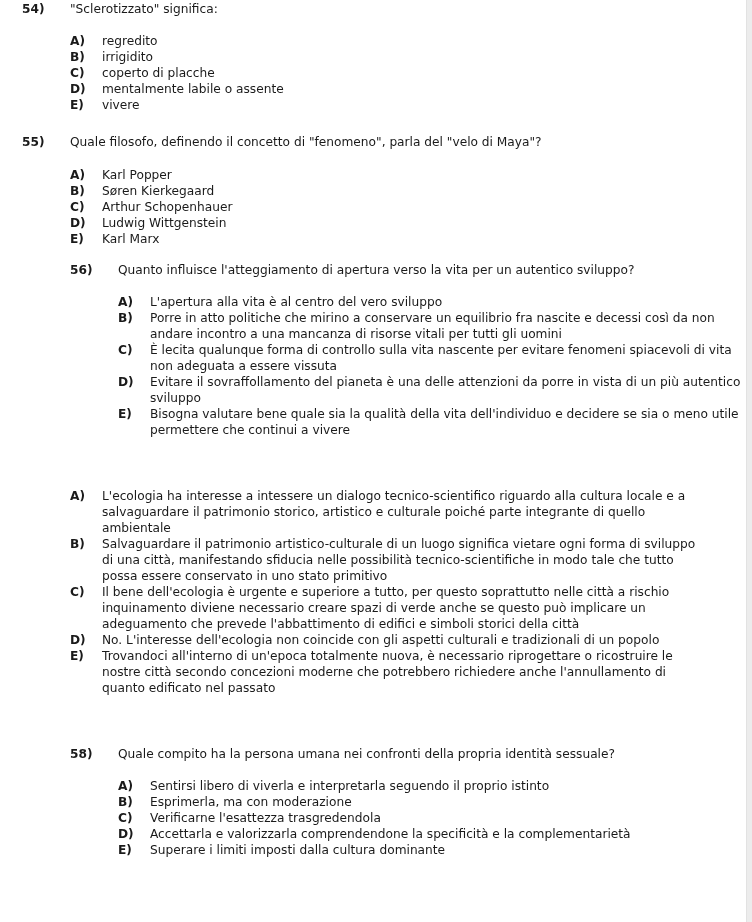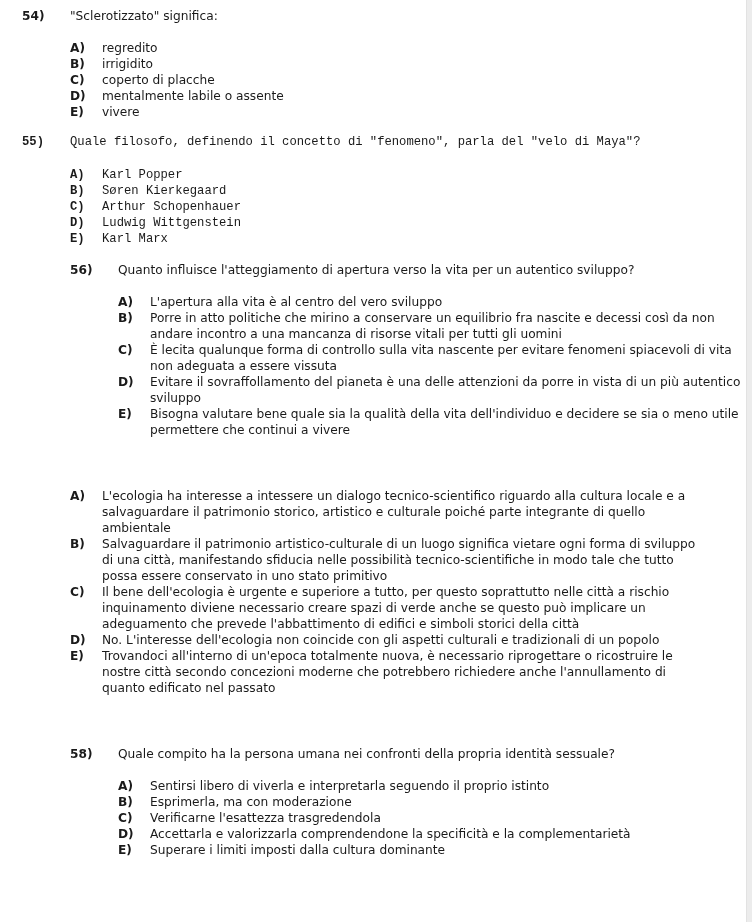--- a/index.html
+++ b/index.html
@@ -68,21 +68,21 @@
     .opt-text {
       flex: 1;
       padding-right: 40px;
     }
   </style>
 </head>
 <body>
 
 <div class="page">
 
-  <div class="question" style="top:8px;">
+  <div class="question" style="top:1px;">
     <div class="q-head">
       <span class="q-num">54)</span>
       <span class="q-text">"Sclerotizzato" significa:</span>
     </div>
     <div class="options" style="margin-top:16px;">
       <div class="opt">
           <span class="opt-label">A)</span>
           <span class="opt-text">regredito</span>
         </div>
       <div class="opt">
@@ -97,21 +97,21 @@
           <span class="opt-label">D)</span>
           <span class="opt-text">mentalmente labile o assente</span>
         </div>
       <div class="opt">
           <span class="opt-label">E)</span>
           <span class="opt-text">vivere</span>
         </div>
     </div>
   </div>
 
-  <div class="question" style="top:134px;font-family:Liberation Mono, monospace;">
+  <div class="question" style="top:134px;">
     <div class="q-head">
       <span class="q-num">55)</span>
       <span class="q-text">Quale filosofo, definendo il concetto di "fenomeno", parla del "velo di Maya"?</span>
     </div>
     <div class="options" style="margin-top:17px;">
       <div class="opt">
           <span class="opt-label">A)</span>
           <span class="opt-text">Karl Popper</span>
         </div>
       <div class="opt">

